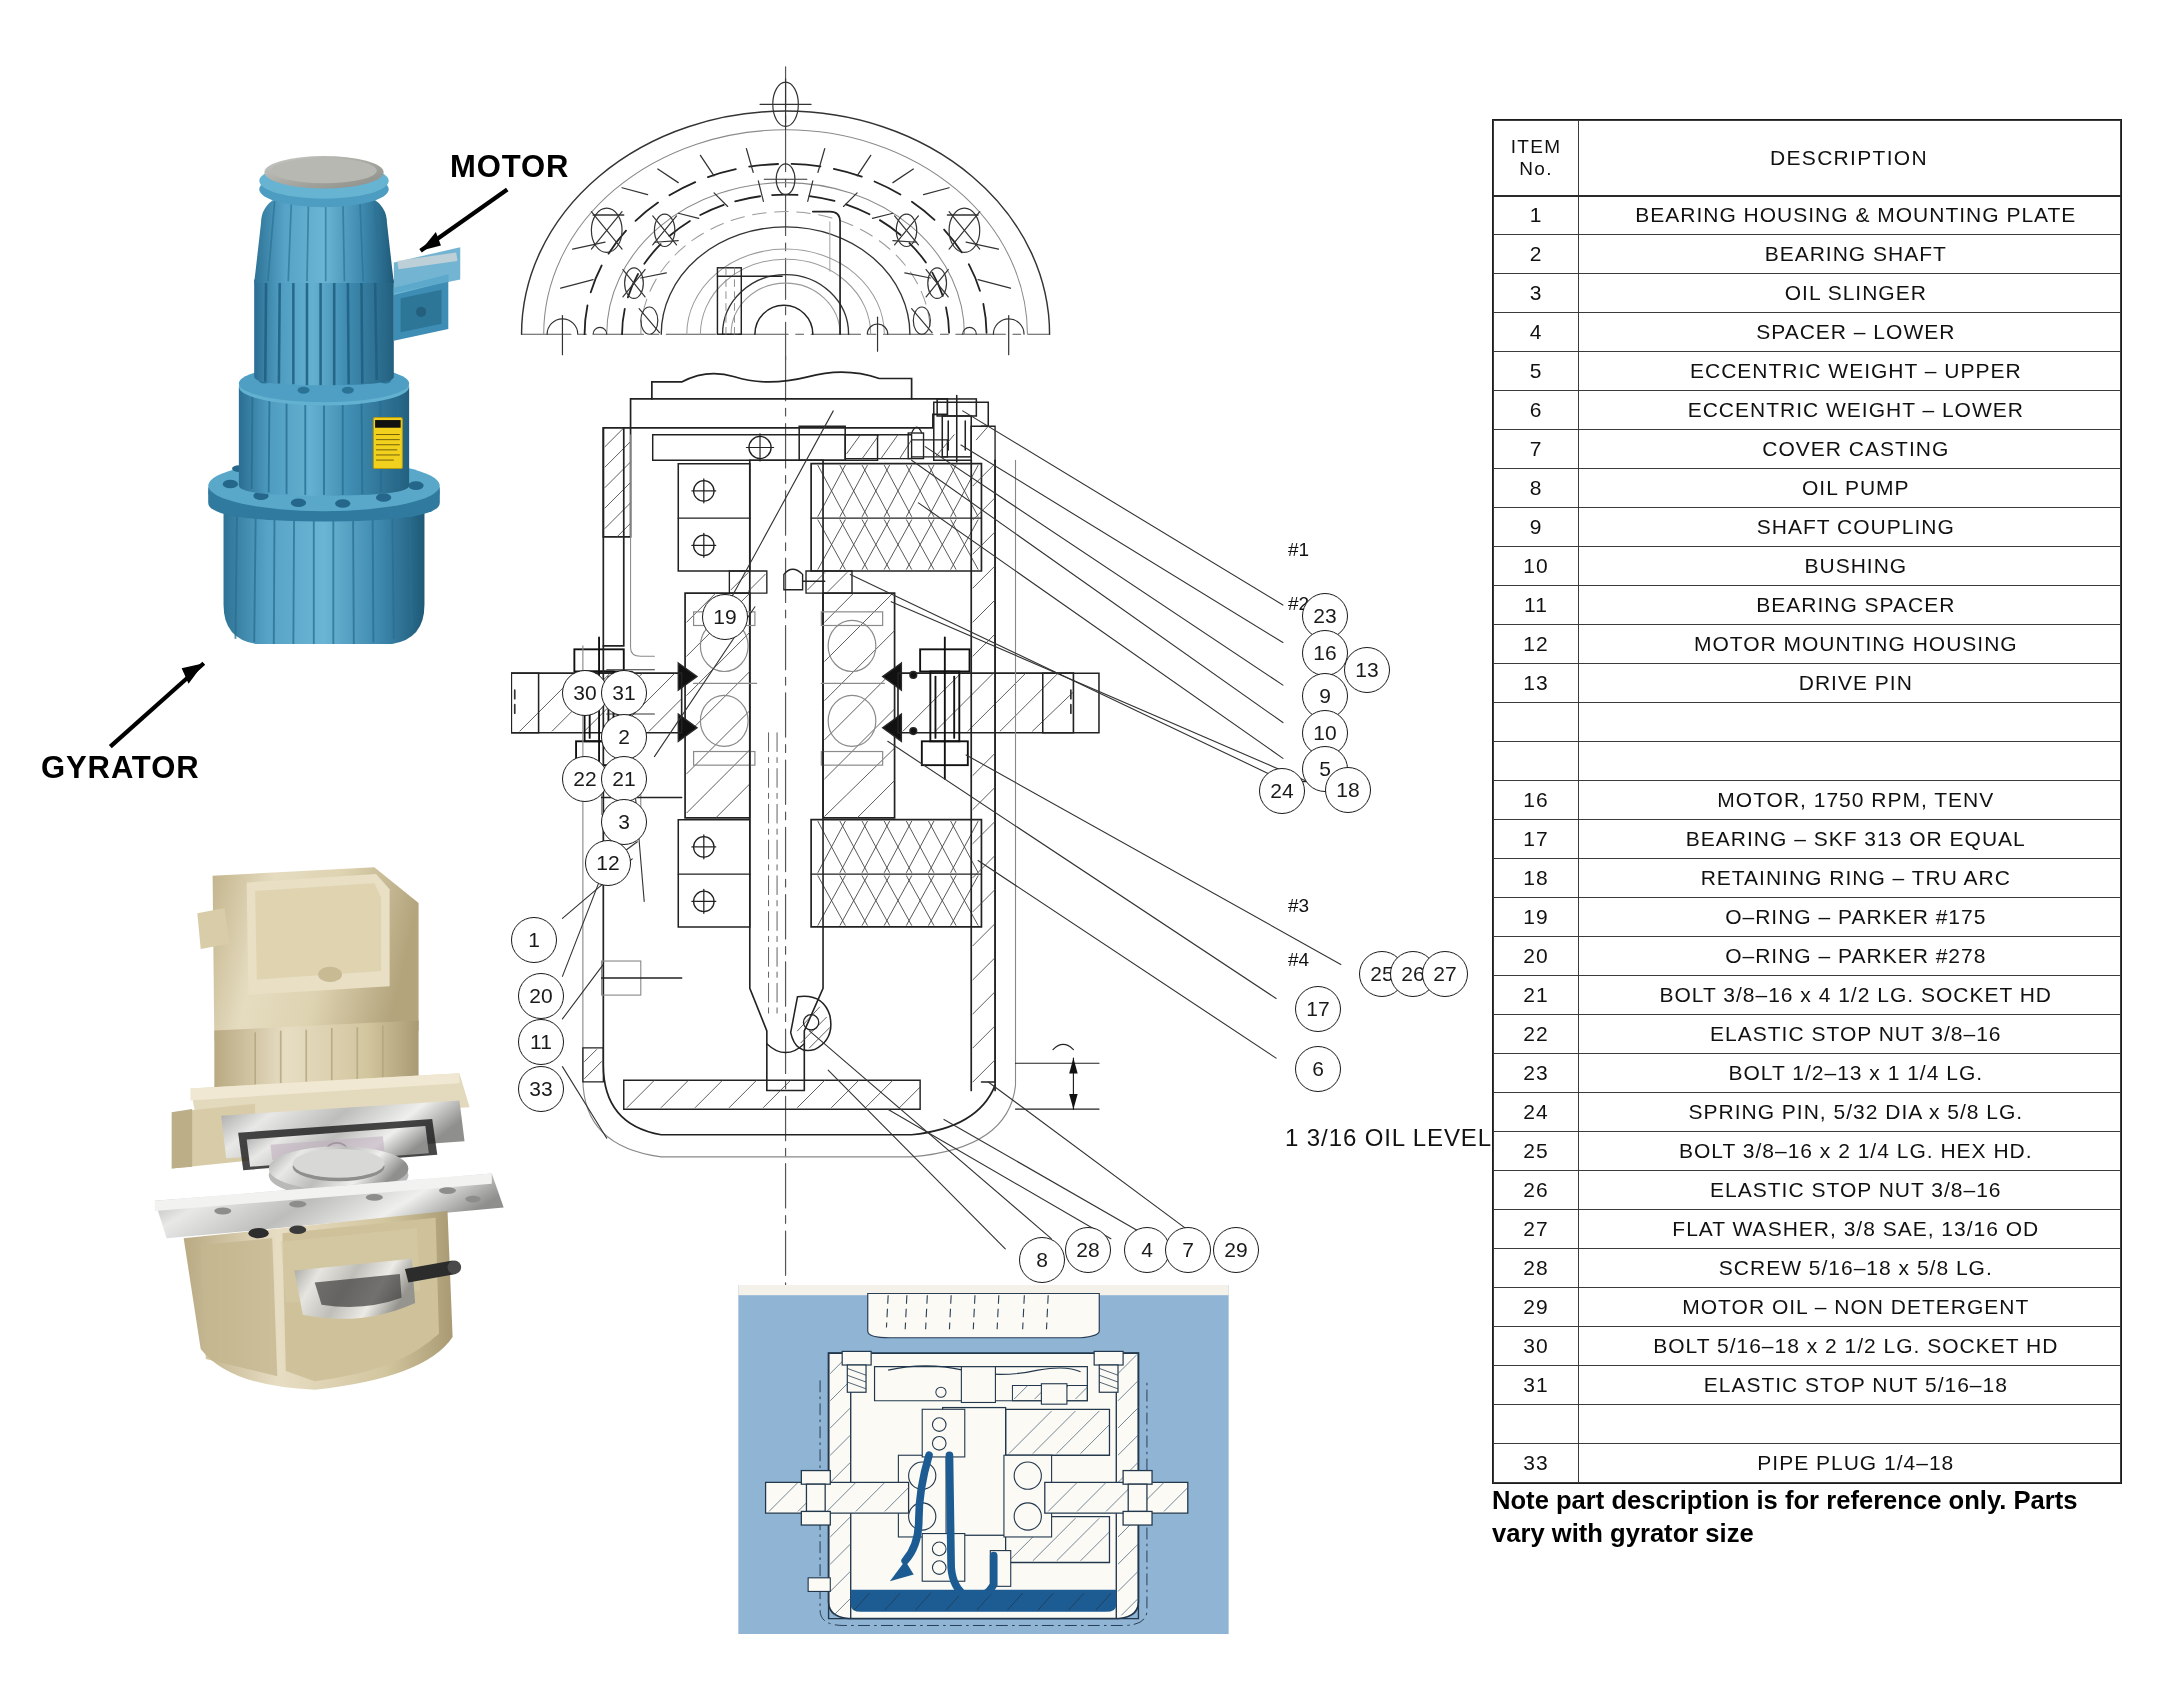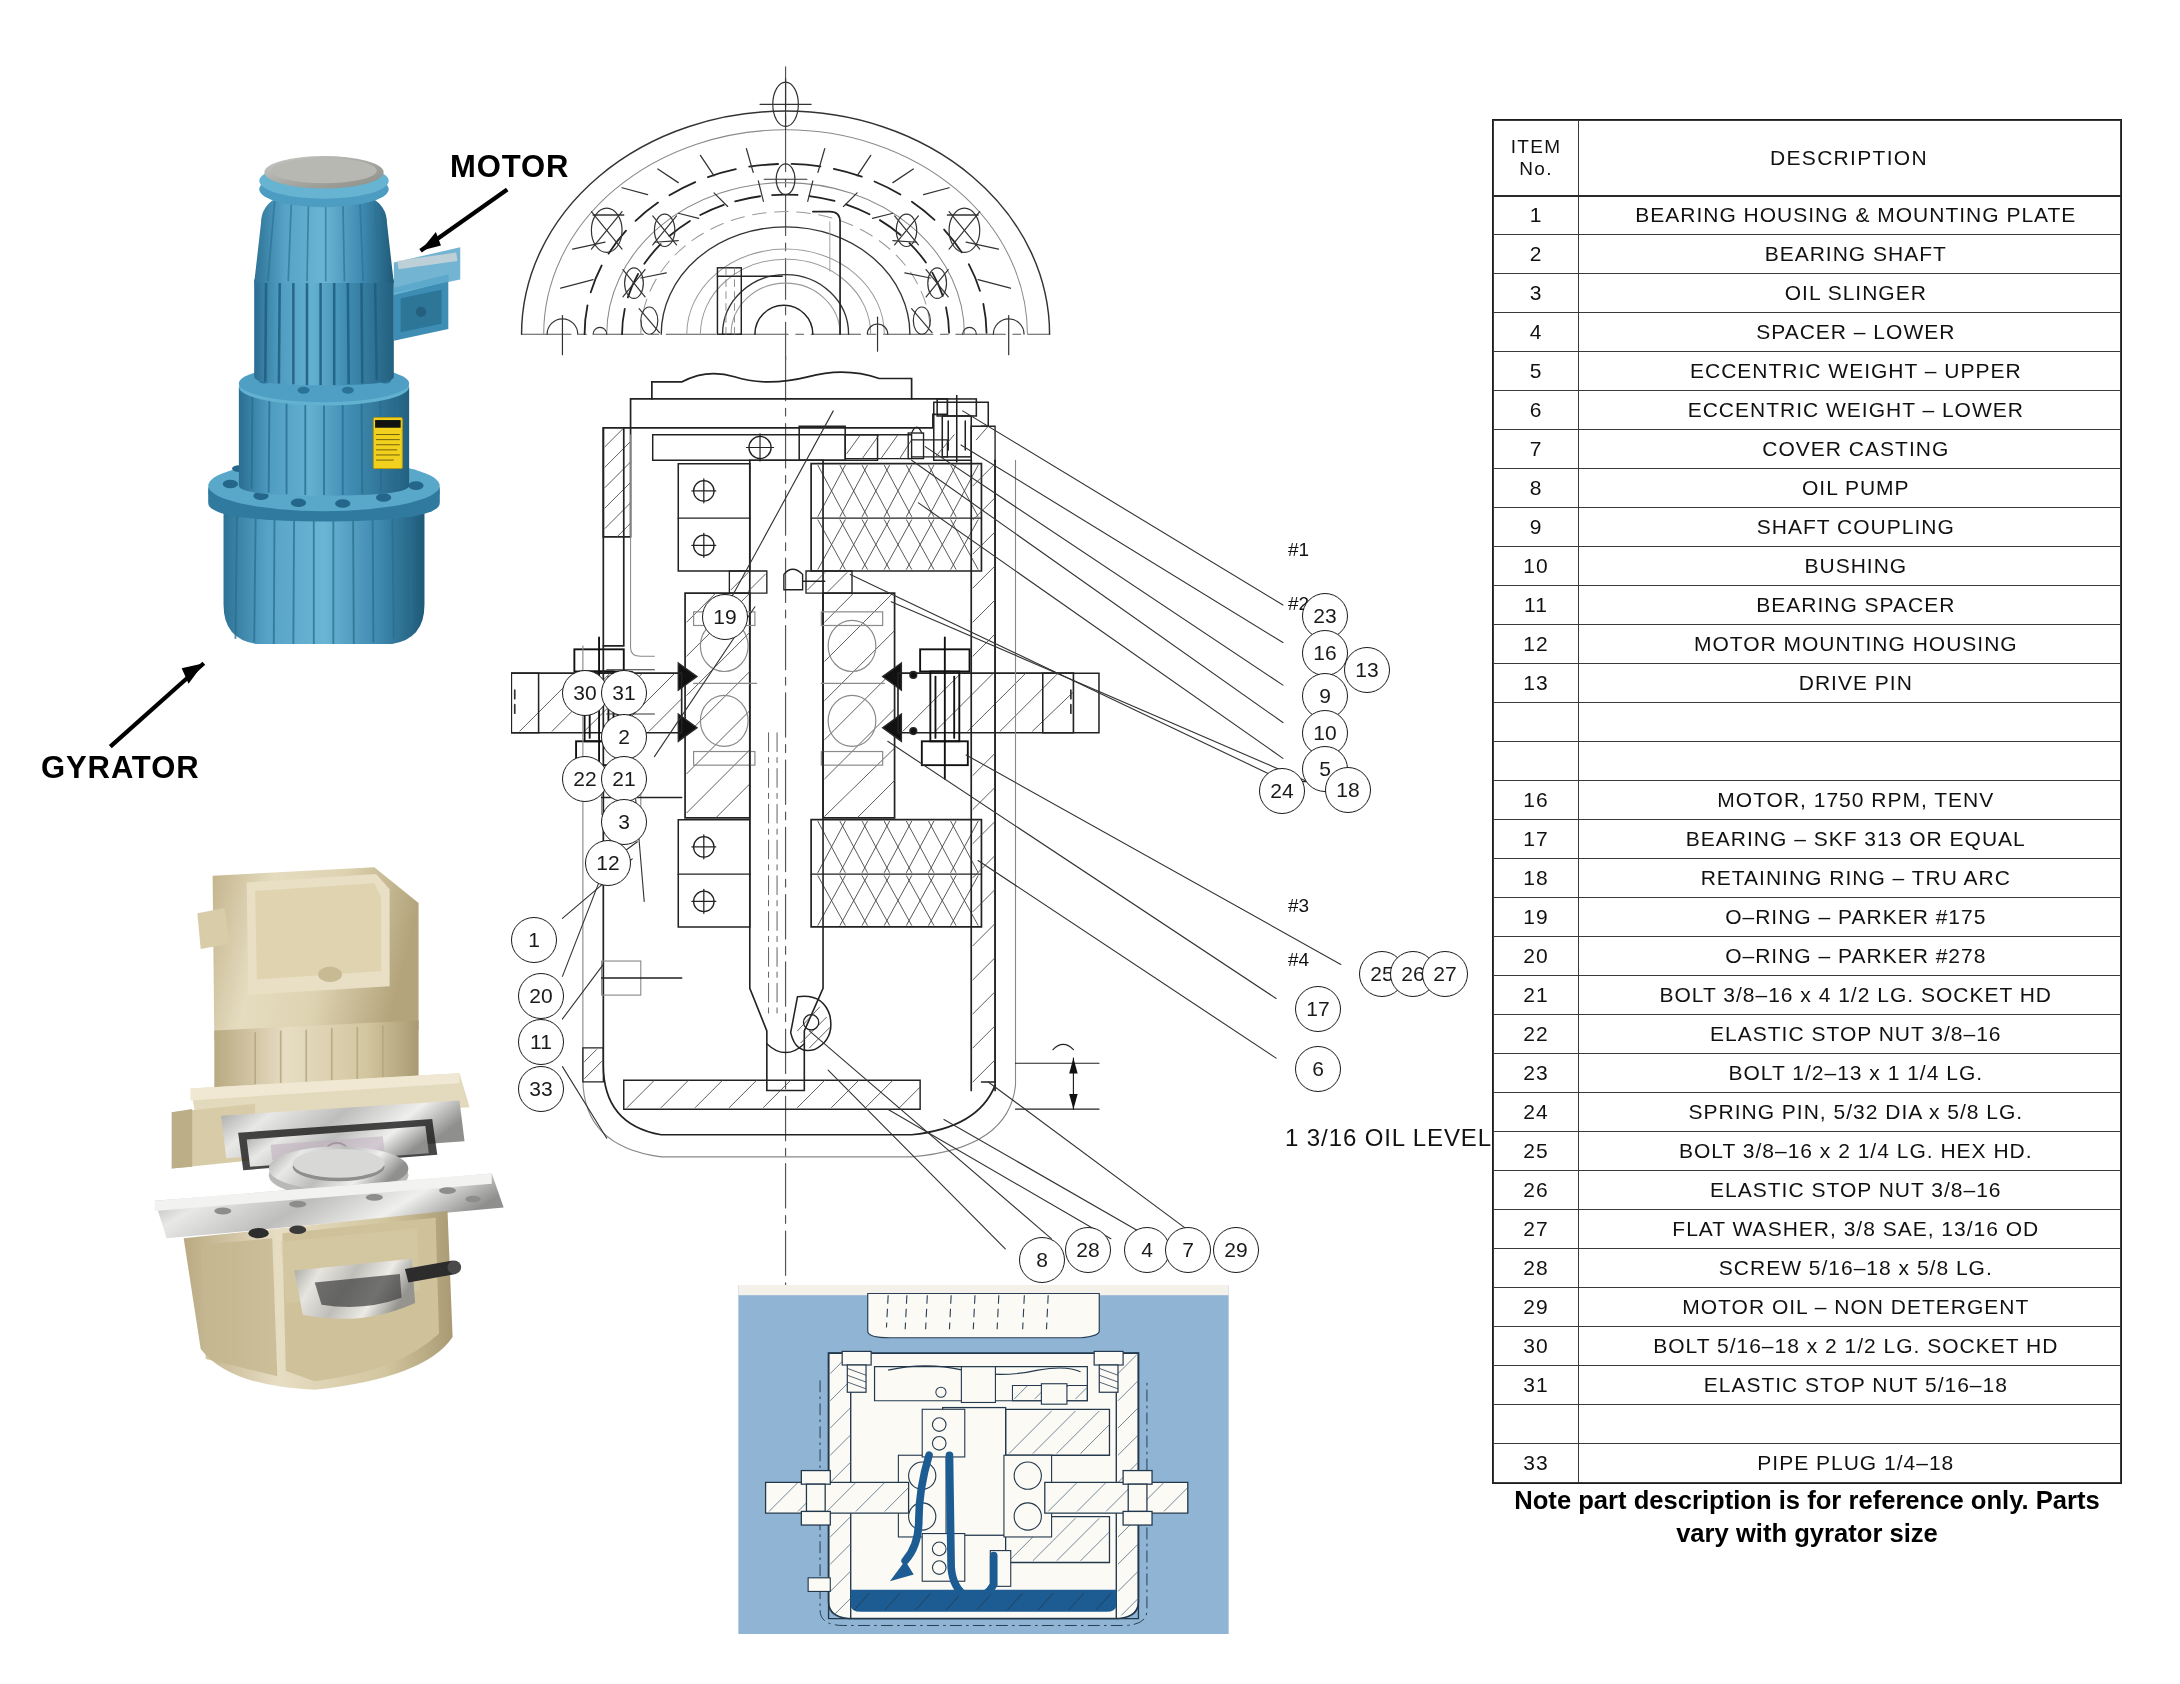--- a/index.html
+++ b/index.html
@@ -81,21 +81,20 @@
     letter-spacing: 1px;
   }
   #parts-table tbody td.col-item { font-size: 21px; }
   #parts-table tbody tr.blank td { height: 39px; }
 
   #table-note {
     position: absolute;
     left: 1492px;
     top: 1484px;
     width: 630px;
-    text-align: center;
     font-family: "Liberation Sans", sans-serif;
     font-weight: bold;
     font-size: 25.6px;
     line-height: 1.3;
     color: #000;
   }
 
   
   .balloon {
     position: absolute;

